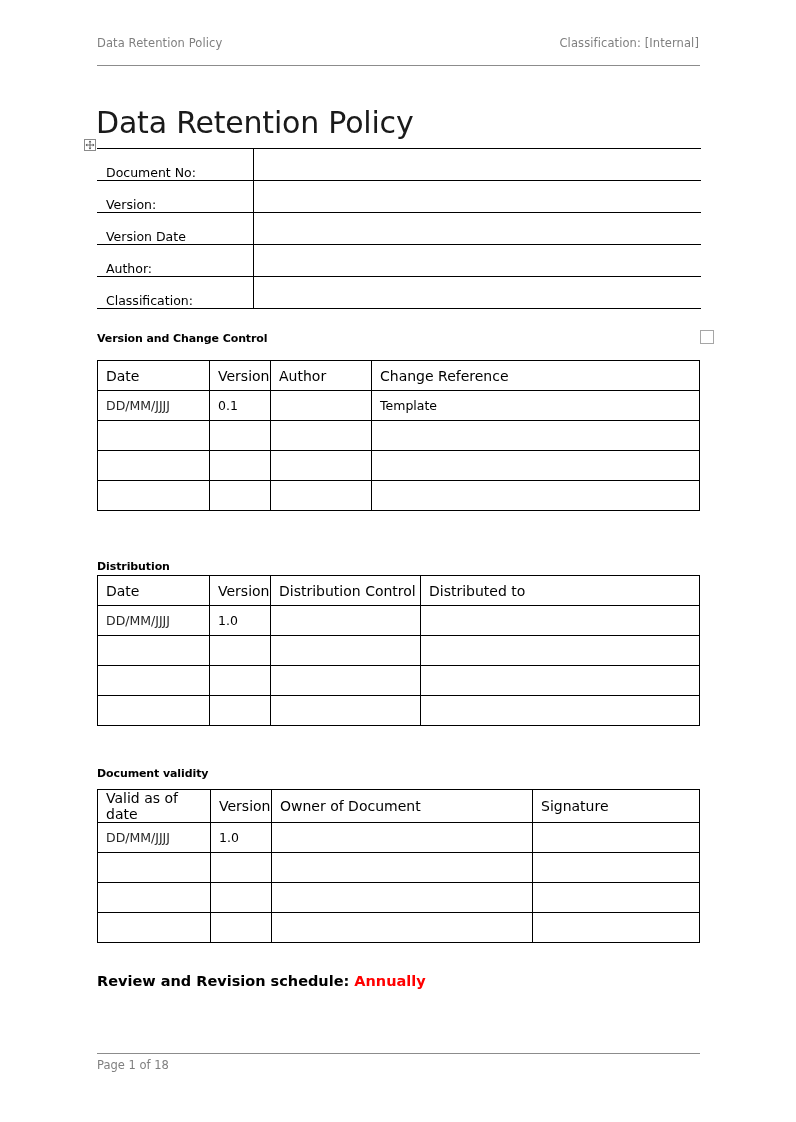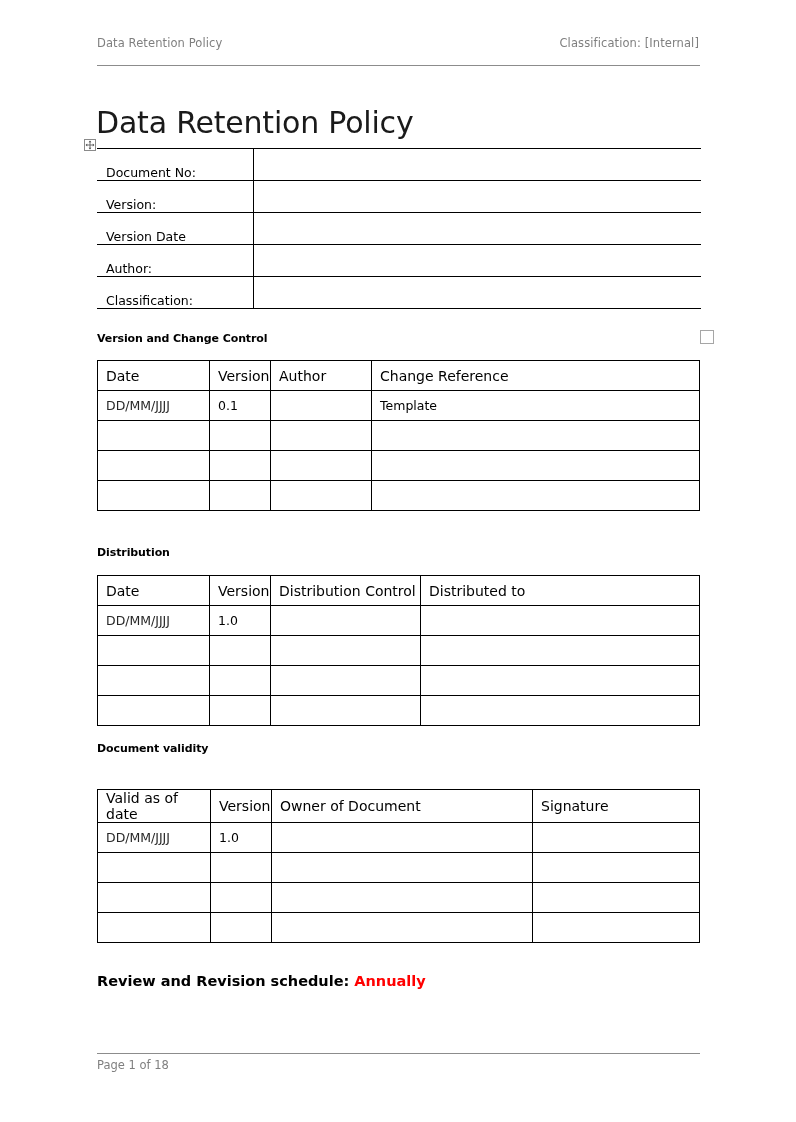--- a/index.html
+++ b/index.html
@@ -118,22 +118,22 @@
   
   .section-heading {
     position: absolute;
     left: 97px;
     font-size: 11px;
     font-weight: bold;
     color: #000000;
     letter-spacing: -0.1px;
   }
   #heading-version  { top: 332px; }
-  #heading-distribution { top: 546px; text-align: center; }
-  #heading-validity { top: 742px; }
+  #heading-distribution { top: 560px; text-align: center; }
+  #heading-validity { top: 767px; }
 
   
   .grid-table {
     position: absolute;
     left: 97px;
     width: 602px;
     border-collapse: collapse;
     table-layout: fixed;
     font-size: 12.5px;
   }

